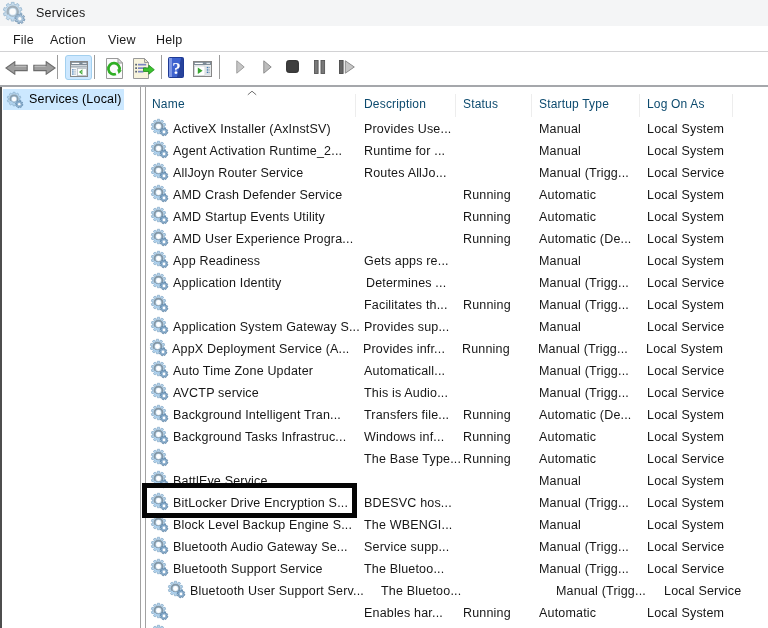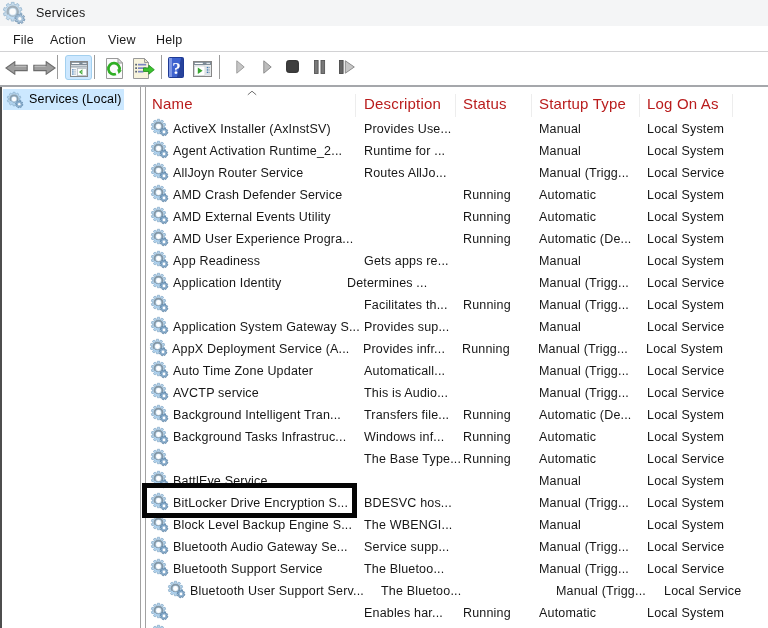--- a/index.html
+++ b/index.html
@@ -1,19 +1,19 @@
 <!DOCTYPE html>
 <html><head><meta charset="utf-8">
 <style>
 *{margin:0;padding:0;box-sizing:border-box}
 html,body{width:768px;height:628px;overflow:hidden}
 body{position:relative;font-family:"Liberation Sans",sans-serif;background:#fff;color:#161616}
 .abs{position:absolute}
 .t12{font-size:12.5px;letter-spacing:0.18px;line-height:22px;white-space:nowrap}
-.hdr{font-size:15px;letter-spacing:0.18px;line-height:22px;color:#b91c1c;white-space:nowrap}
+.hdr{font-size:12px;letter-spacing:0.18px;line-height:22px;color:#0c4a6e;white-space:nowrap}
 .sep{position:absolute;width:1px;background:#9c9c9c}
 </style></head>
 <body>
 
 <svg width="0" height="0" style="position:absolute">
  <defs>
   <g id="gear">
    <path d="M5.90,-0.22 L8.10,-0.22 L8.00,1.19 L9.61,1.71 L10.35,0.52 L12.13,1.81 L11.23,2.89 L12.22,4.25 L13.53,3.73 L14.20,5.81 L12.84,6.16 L12.84,7.84 L14.20,8.19 L13.53,10.27 L12.22,9.75 L11.23,11.11 L12.13,12.19 L10.35,13.48 L9.61,12.29 L8.00,12.81 L8.10,14.22 L5.90,14.22 L6.00,12.81 L4.39,12.29 L3.65,13.48 L1.87,12.19 L2.77,11.11 L1.78,9.75 L0.47,10.27 L-0.20,8.19 L1.16,7.84 L1.16,6.16 L-0.20,5.81 L0.47,3.73 L1.78,4.25 L2.77,2.89 L1.87,1.81 L3.65,0.52 L4.39,1.71 L6.00,1.19 Z" fill="#b7d3e9" stroke="#82a9c8" stroke-width="0.7"></path>
    <circle cx="7" cy="7" r="3.95" fill="none" stroke="#8497a5" stroke-width="1.8"></circle>
    <circle cx="7" cy="7" r="2.4" fill="#ffffff" stroke="none"></circle>
@@ -177,21 +177,21 @@
     </svg>
 <div class="abs t12" style="left:28px;top:0">AMD Crash Defender Service</div>
 <div class="abs t12" style="left:318px;top:0">Running</div>
 <div class="abs t12" style="left:394px;top:0">Automatic</div>
 <div class="abs t12" style="left:502px;top:0">Local System</div>
 </div>
 <div class="abs" style="left:145px;top:206px;width:623px;height:22px">
 <svg class="abs" style="left:6px;top:1px" width="17" height="17" viewBox="-0.5 -0.5 17 17" overflow="visible">
       <use href="#gear"></use>
     </svg>
-<div class="abs t12" style="left:28px;top:0">AMD External Events Utility</div>
+<div class="abs t12" style="left:28px;top:0">AMD Startup Events Utility</div>
 <div class="abs t12" style="left:318px;top:0">Running</div>
 <div class="abs t12" style="left:394px;top:0">Automatic</div>
 <div class="abs t12" style="left:502px;top:0">Local System</div>
 </div>
 <div class="abs" style="left:145px;top:228px;width:623px;height:22px">
 <svg class="abs" style="left:6px;top:1px" width="17" height="17" viewBox="-0.5 -0.5 17 17" overflow="visible">
       <use href="#gear"></use>
     </svg>
 <div class="abs t12" style="left:28px;top:0">AMD User Experience Progra...</div>
 <div class="abs t12" style="left:318px;top:0">Running</div>
@@ -205,21 +205,21 @@
 <div class="abs t12" style="left:28px;top:0">App Readiness</div>
 <div class="abs t12" style="left:219px;top:0">Gets apps re...</div>
 <div class="abs t12" style="left:394px;top:0">Manual</div>
 <div class="abs t12" style="left:502px;top:0">Local System</div>
 </div>
 <div class="abs" style="left:145px;top:272px;width:623px;height:22px">
 <svg class="abs" style="left:6px;top:1px" width="17" height="17" viewBox="-0.5 -0.5 17 17" overflow="visible">
       <use href="#gear"></use>
     </svg>
 <div class="abs t12" style="left:28px;top:0">Application Identity</div>
-<div class="abs t12" style="left:202px;top:0">Determines ...</div>
+<div class="abs t12" style="left:221px;top:0">Determines ...</div>
 <div class="abs t12" style="left:394px;top:0">Manual (Trigg...</div>
 <div class="abs t12" style="left:502px;top:0">Local Service</div>
 </div>
 <div class="abs" style="left:145px;top:294px;width:623px;height:22px">
 <svg class="abs" style="left:6px;top:1px" width="17" height="17" viewBox="-0.5 -0.5 17 17" overflow="visible">
       <use href="#gear"></use>
     </svg>
 <div class="abs t12" style="left:219px;top:0">Facilitates th...</div>
 <div class="abs t12" style="left:318px;top:0">Running</div>
 <div class="abs t12" style="left:394px;top:0">Manual (Trigg...</div>

